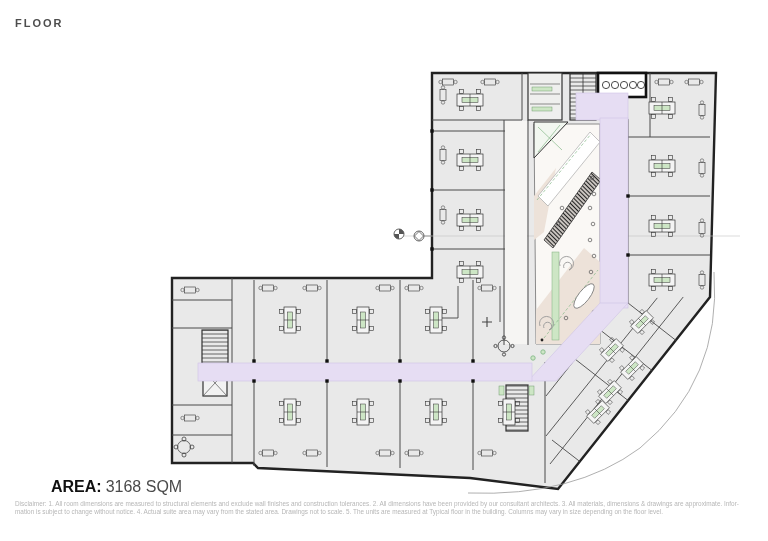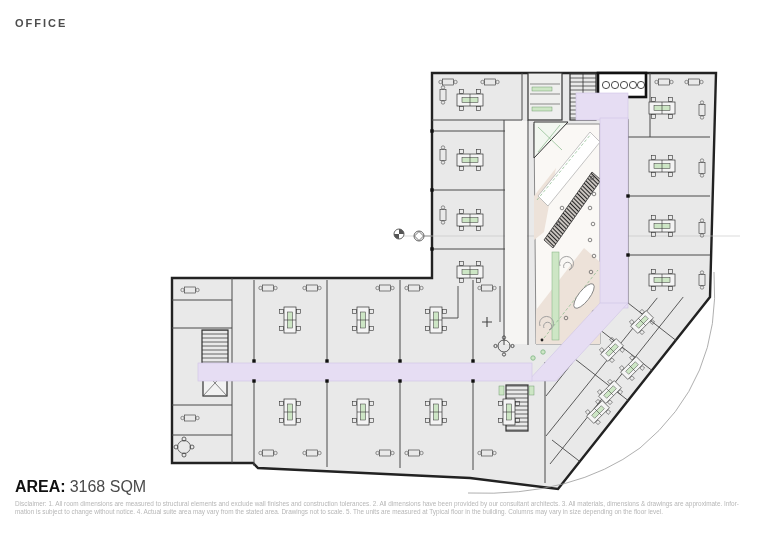--- a/index.html
+++ b/index.html
@@ -5,30 +5,30 @@
   html,body{margin:0;padding:0;}
   body{
     width:768px;height:541px;position:relative;background:#ffffff;overflow:hidden;
     font-family:"Liberation Sans", sans-serif;
   }
   .header{position:absolute;left:15px;top:12px;}
   .title{font-size:29px;font-weight:bold;letter-spacing:.5px;color:#1b1b1b;line-height:1.05;}
   .subtitle{font-size:11px;font-weight:bold;letter-spacing:2px;color:#4d4d4d;margin-top:5px;}
   .plan-wrap{position:absolute;left:0;top:0;width:768px;height:541px;}
   .footer{position:absolute;left:15px;top:478px;width:745px;}
-  .area-line{font-size:16px;color:#3f3f3f;}
+  .area-line{font-size:16px;color:#3f3f3f;margin-left:36px;}
   .area-label{font-weight:bold;color:#111;}
   .area-value{font-weight:normal;color:#4a4a4a;margin-left:4px;}
   .disclaimer{margin-top:4px;font-size:6.4px;line-height:8px;color:#b7b7b7;}
 </style>
 </head>
 <body>
 
 <div class="header">
-  <div class="subtitle">OFFICE</div>
+  <div class="subtitle">FLOOR</div>
 </div>
 
 <div class="plan-wrap">
 <svg width="768" height="541" viewBox="0 0 768 541" xmlns="http://www.w3.org/2000/svg">
   <defs>
     <pattern id="stairSteps" width="5" height="4" patternUnits="userSpaceOnUse">
       <line x1="0" y1="2" x2="5" y2="2" stroke="#555" stroke-width="0.9"></line>
     </pattern>
     <pattern id="stairStepsV" width="4" height="5" patternUnits="userSpaceOnUse">
       <line x1="2" y1="0" x2="2" y2="5" stroke="#555" stroke-width="0.9"></line>

